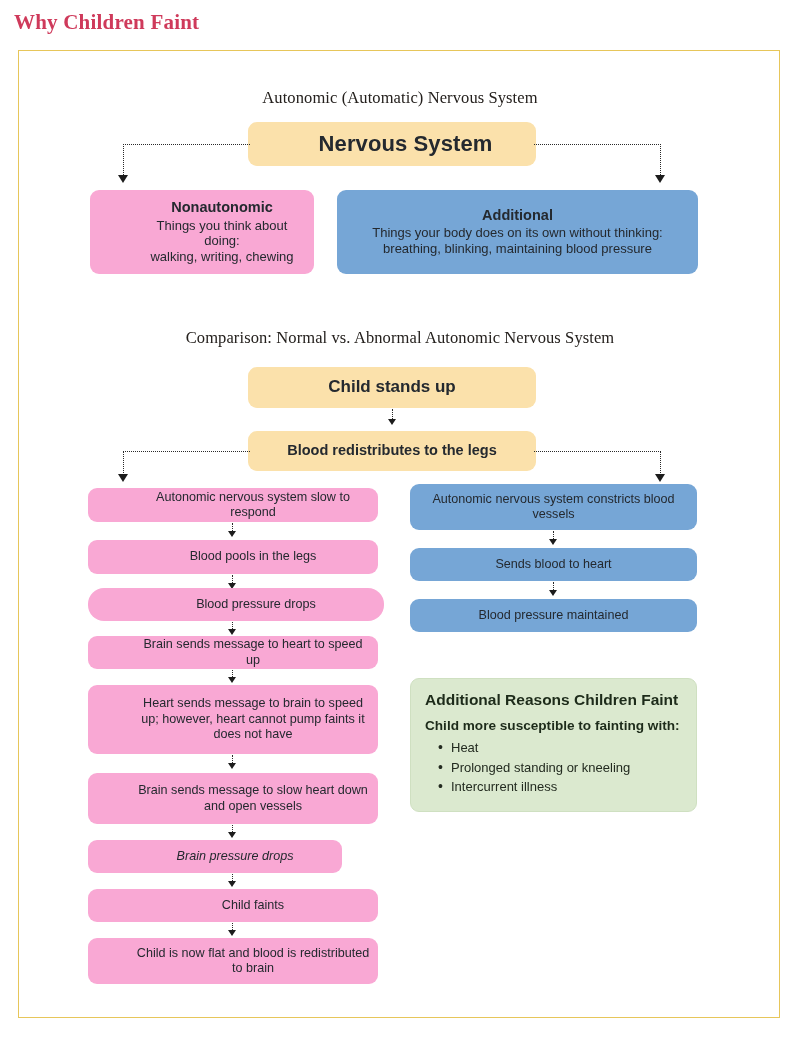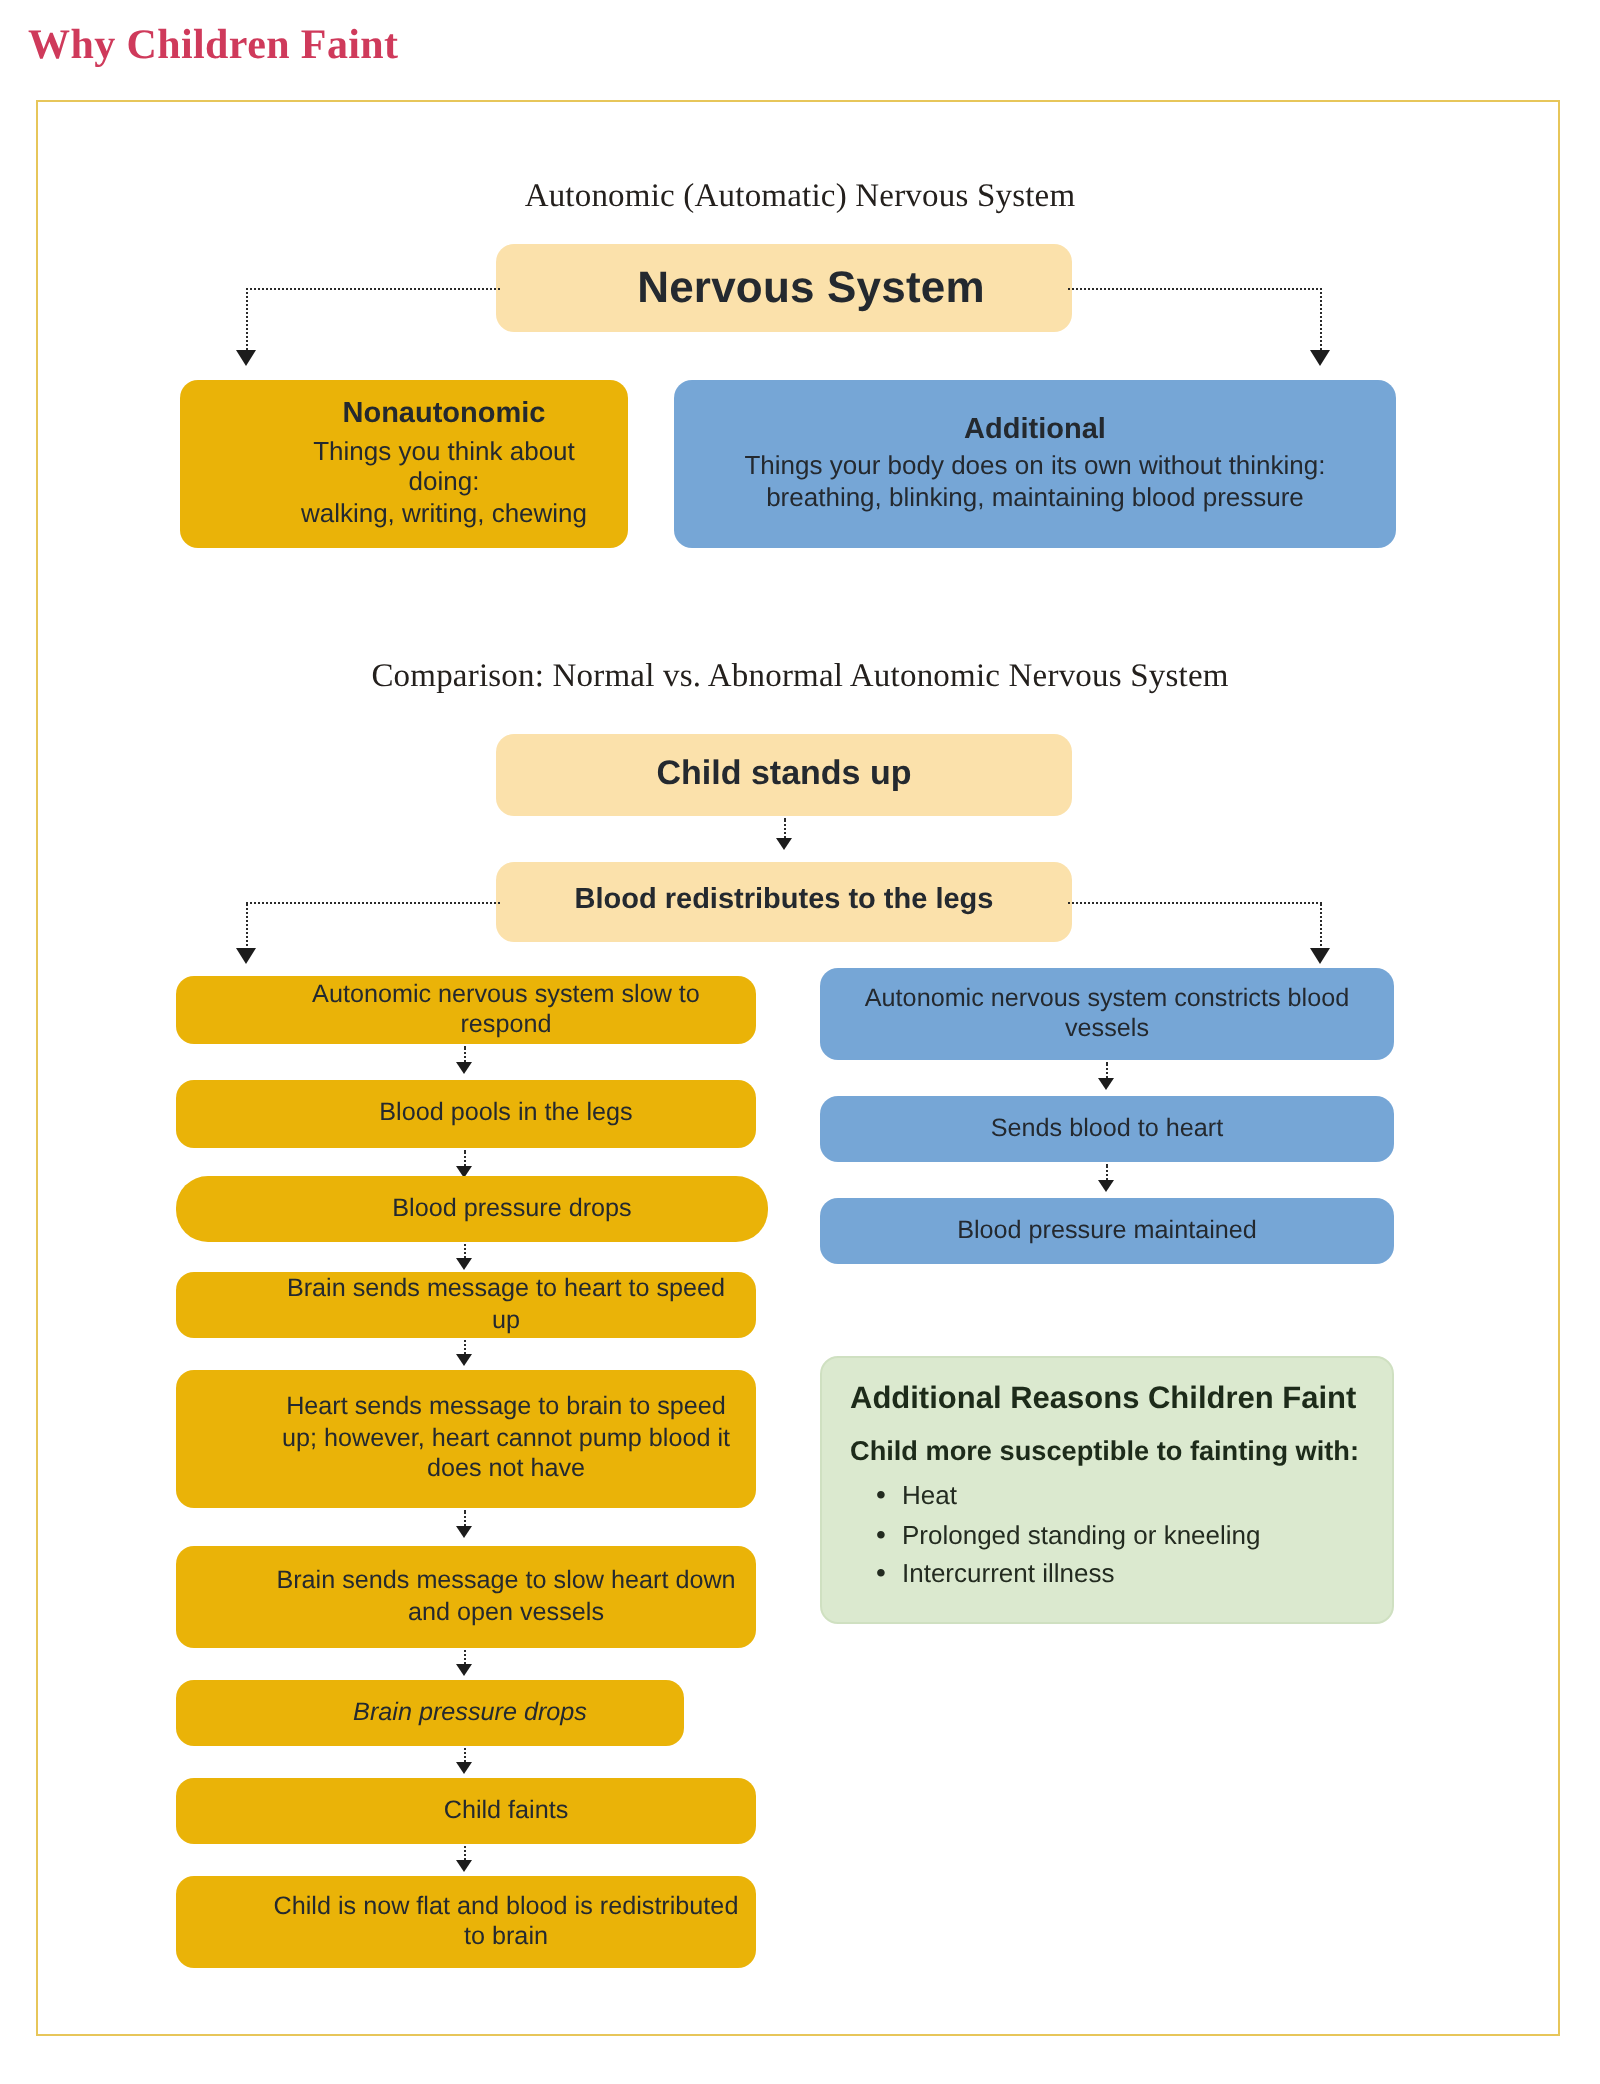--- a/index.html
+++ b/index.html
@@ -61,21 +61,21 @@
     align-items: center;
     justify-content: center;
     text-align: center;
     color: #24292f;
     line-height: 1.22;
     padding: 4px 8px;
   }
   .node .inner { width: 100%; }
 
   .node.tan        { background: #fbe1ab; }
-  .node.blue-light { background: #eab308; padding-left: 48px; }
+  .node.blue-light { background: #f9a8d4; padding-left: 48px; }
   .node.blue-dark  { background: #76a6d6; }
 
   .node.hdr {
     font-size: 22px;
     font-weight: bold;
     letter-spacing: 0.1px;
   }
   .node.hdr-sm {
     font-size: 17px;
     font-weight: bold;
@@ -237,21 +237,21 @@
 <div class="vline" style="left:232px; top:622px; height:9px;"></div>
 <div class="arrow-down sm" style="left:227.5px; top:629px;"></div>
 
 <div class="node blue-light flow" style="left:88px; top:636px; width:290px; height:33px;">
   <span class="inner">Brain sends message to heart to speed up</span>
 </div>
 <div class="vline" style="left:232px; top:670px; height:9px;"></div>
 <div class="arrow-down sm" style="left:227.5px; top:677px;"></div>
 
 <div class="node blue-light flow" style="left:88px; top:685px; width:290px; height:69px;">
-  <span class="inner">Heart sends message to brain to speed up; however, heart cannot pump blood it does not have</span>
+  <span class="inner">Heart sends message to brain to speed up; however, heart cannot pump faints it does not have</span>
 </div>
 <div class="vline" style="left:232px; top:755px; height:10px;"></div>
 <div class="arrow-down sm" style="left:227.5px; top:763px;"></div>
 
 <div class="node blue-light flow" style="left:88px; top:773px; width:290px; height:51px;">
   <span class="inner">Brain sends message to slow heart down and open vessels</span>
 </div>
 <div class="vline" style="left:232px; top:825px; height:9px;"></div>
 <div class="arrow-down sm" style="left:227.5px; top:832px;"></div>
 

